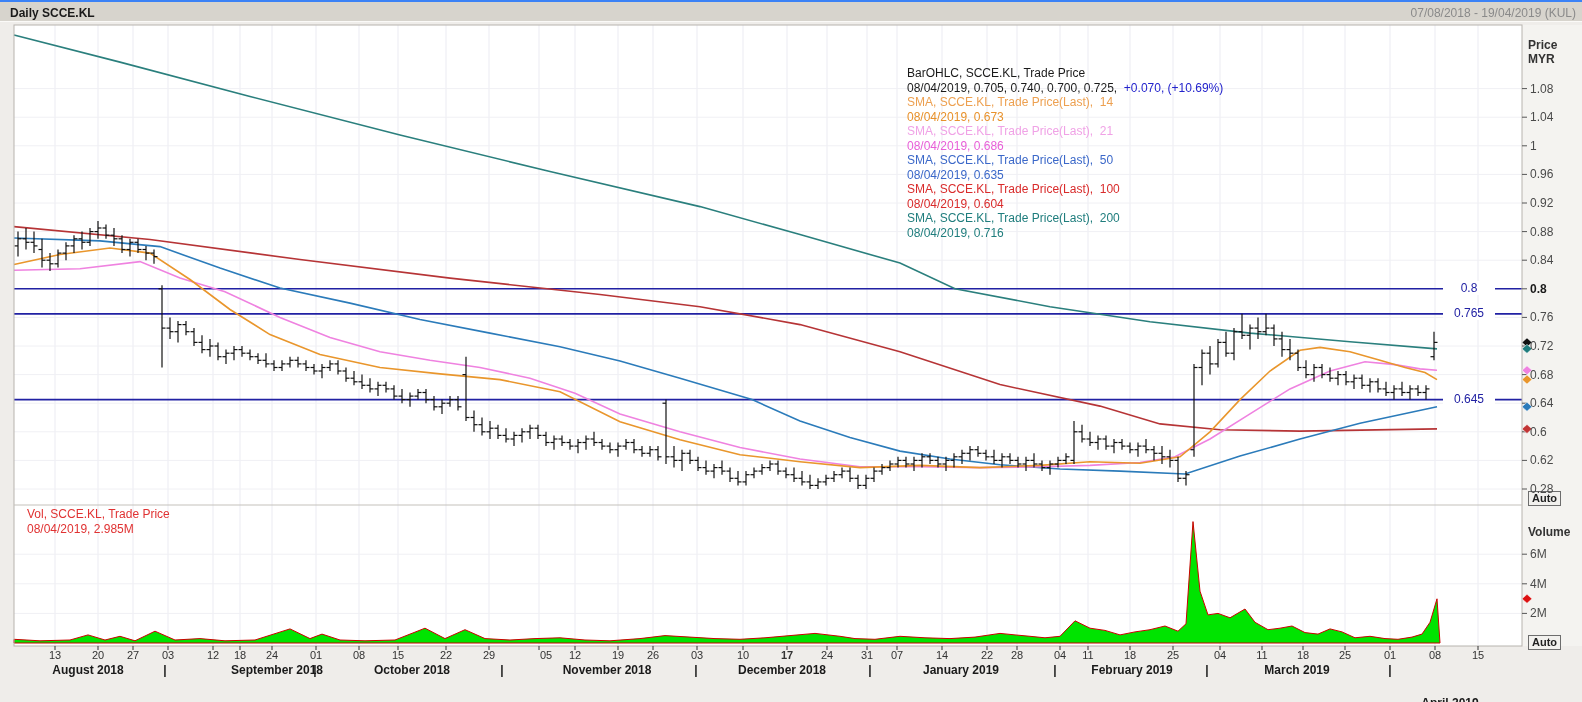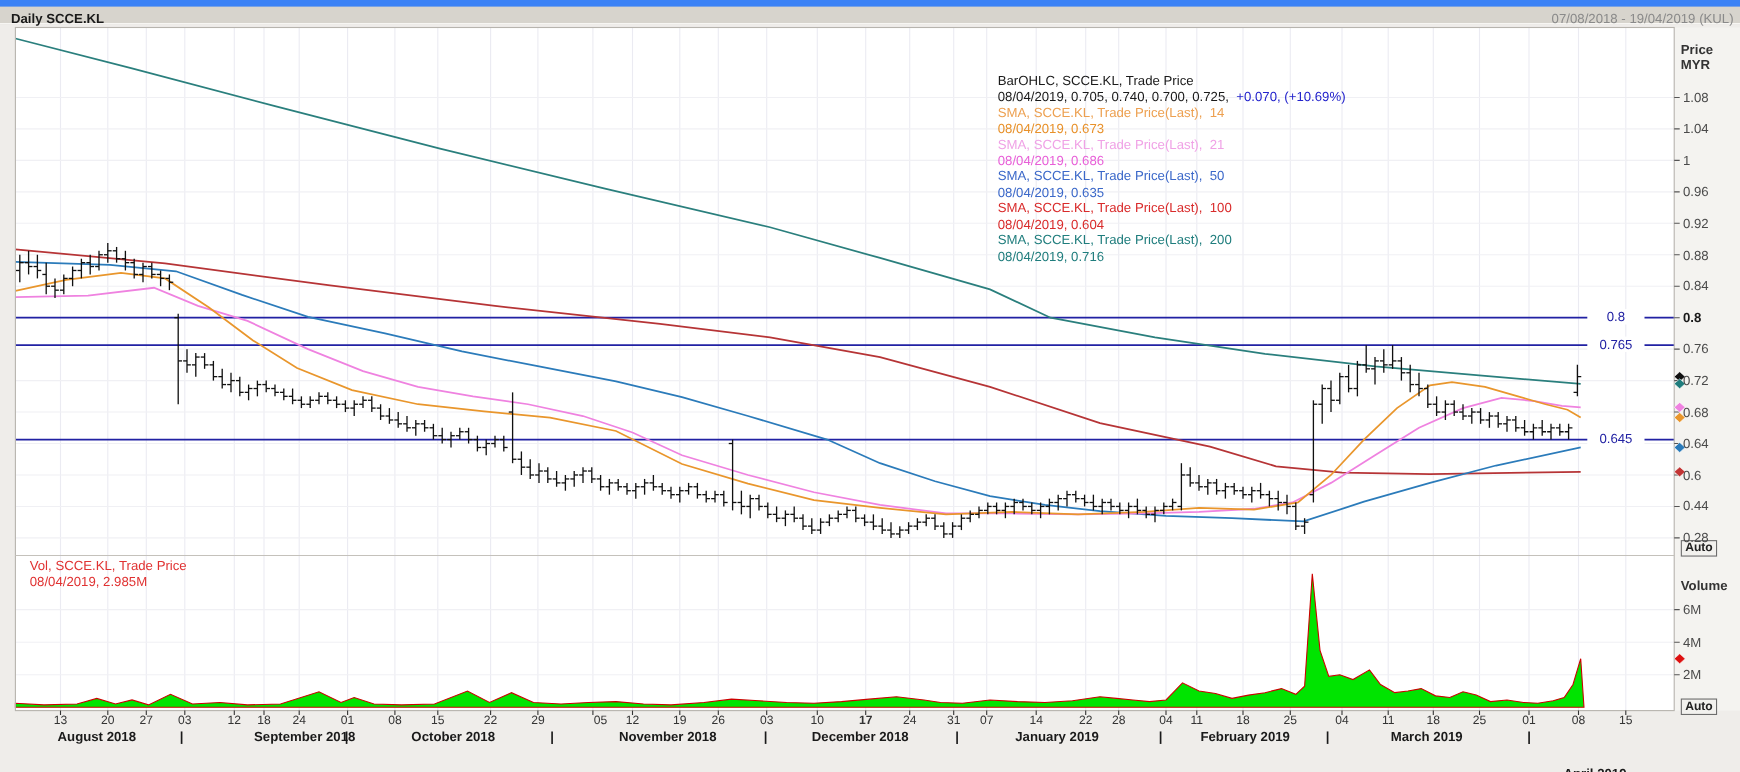--- a/index.html
+++ b/index.html
@@ -1,20 +1,20 @@
 <!DOCTYPE html>
 <html><head>
 <meta charset="utf-8">
 <style>
   html,body{margin:0;padding:0;background:#efedea;}
   .app{position:relative;width:1582px;height:702px;background:#efedea;
        font-family:"Liberation Sans",sans-serif;overflow:hidden;}
   .abs{position:absolute;}
   .titlebar{left:0;top:0;width:1582px;height:22px;background:#d7d4cd;
-            border-top:6px solid #3b82f6;border-bottom:1px solid #fbfaf8;box-sizing:border-box;}
+            border-top:2px solid #3b82f6;border-bottom:1px solid #fbfaf8;box-sizing:border-box;}
   .title-text{left:10px;top:4px;font-size:12px;font-weight:bold;color:#1a1a1a;}
   .range-text{right:6px;top:4px;font-size:12px;color:#8a8a8a;}
   .plot-bg{left:14px;top:25px;width:1508px;height:621px;background:#ffffff;}
   .axis-bg{left:1522px;top:25px;width:60px;height:621px;background:#f4f3f0;}
   svg{position:absolute;left:0;top:0;}
   .legend{left:907px;top:66px;font-size:12px;line-height:14.5px;white-space:pre;}
   .vol-legend{left:27px;top:507px;font-size:12px;line-height:15px;color:#e03232;white-space:pre;}
   .ax-title{font-size:12px;font-weight:bold;color:#333333;line-height:14px;}
   .ptick{font-size:12px;color:#4a4a4a;}
   .ptick.bold{font-weight:bold;color:#1a1a1a;}
@@ -1077,21 +1077,21 @@
       <div class="abs ptick" style="left: 1530px; top: 167.4px;">0.96</div>
       <div class="abs ptick" style="left: 1530px; top: 196px;">0.92</div>
       <div class="abs ptick" style="left: 1530px; top: 224.6px;">0.88</div>
       <div class="abs ptick" style="left: 1530px; top: 253.2px;">0.84</div>
       <div class="abs ptick bold" style="left: 1530px; top: 281.8px;">0.8</div>
       <div class="abs ptick" style="left: 1530px; top: 310.4px;">0.76</div>
       <div class="abs ptick" style="left: 1530px; top: 339px;">0.72</div>
       <div class="abs ptick" style="left: 1530px; top: 367.6px;">0.68</div>
       <div class="abs ptick" style="left: 1530px; top: 396.2px;">0.64</div>
       <div class="abs ptick" style="left: 1530px; top: 424.8px;">0.6</div>
-      <div class="abs ptick" style="left: 1530px; top: 453.4px;">0.44</div>
+      <div class="abs ptick" style="left: 1530px; top: 453.4px;">0.62</div>
       <div class="abs ptick" style="left: 1530px; top: 482px;">0.28</div>
       <div class="abs ptick" style="left: 1530px; top: 547.2px;">6M</div>
       <div class="abs ptick" style="left: 1530px; top: 576.8px;">4M</div>
       <div class="abs ptick" style="left: 1530px; top: 606.4px;">2M</div>
       <div class="abs hline-label" style="left: 1443px; top: 280.8px; width: 46px; text-align: center;">0.8</div>
       <div class="abs hline-label" style="left: 1443px; top: 305.825px; width: 46px; text-align: center;">0.765</div>
       <div class="abs hline-label" style="left: 1443px; top: 391.625px; width: 46px; text-align: center;">0.645</div>
       <div class="abs dtick" style="left: 55px; top: 649px;">13</div>
       <div class="abs dtick" style="left: 98px; top: 649px;">20</div>
       <div class="abs dtick" style="left: 133px; top: 649px;">27</div>

